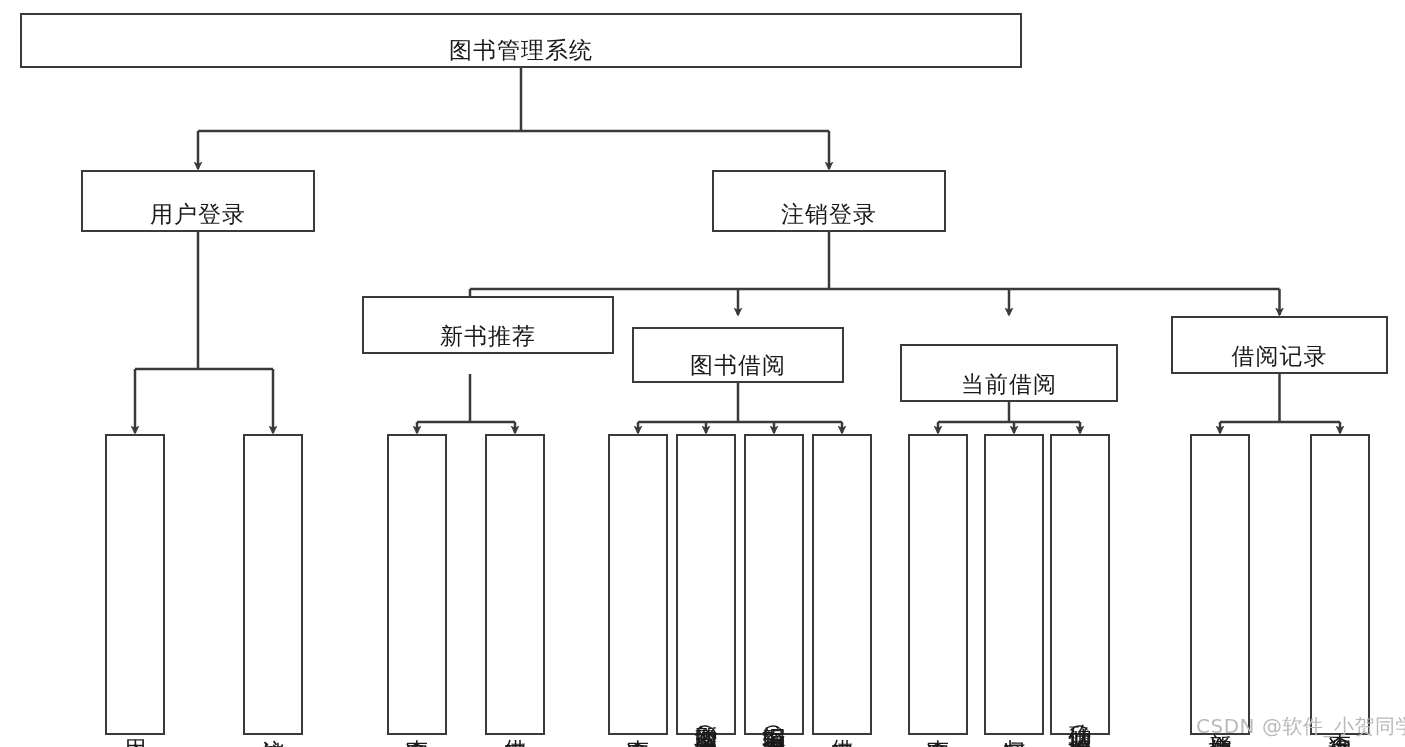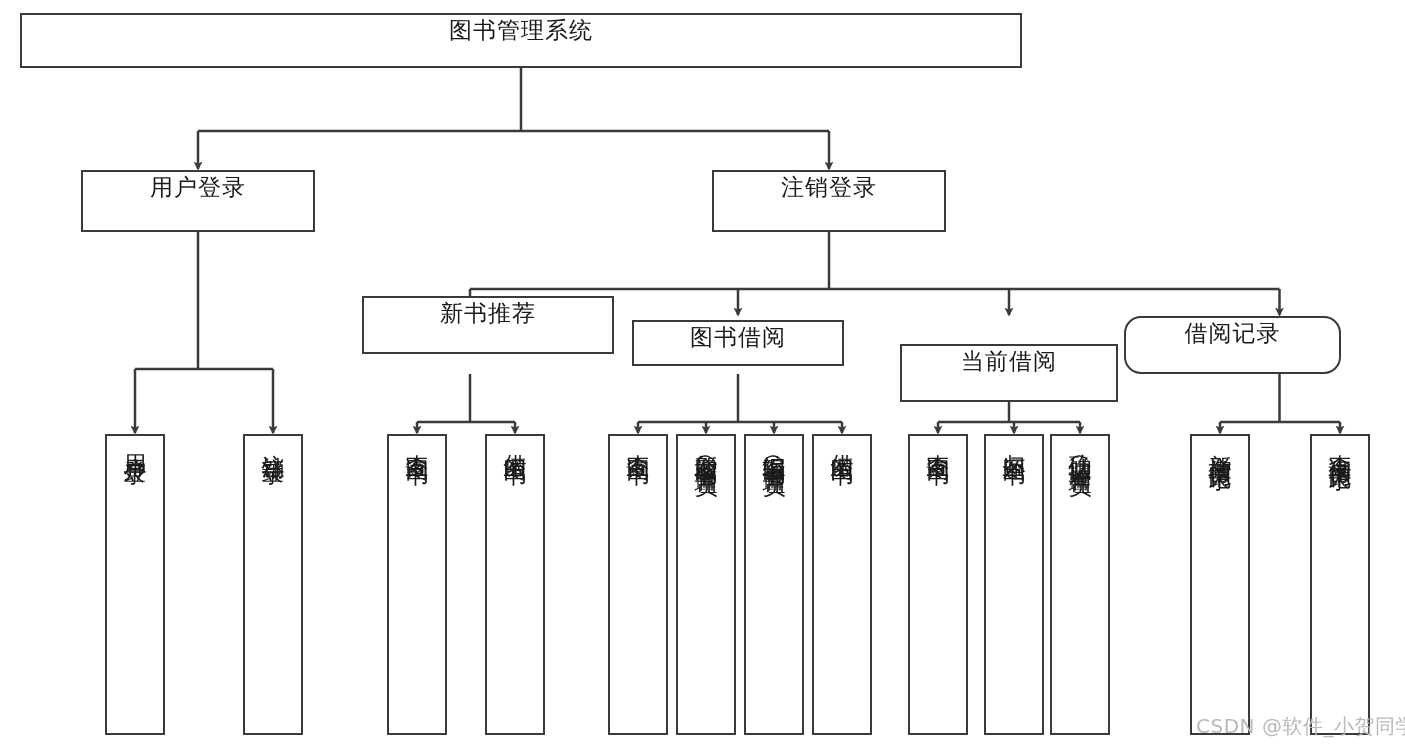--- a/index.html
+++ b/index.html
@@ -24,21 +24,21 @@
     width: 1405px;
     height: 747px;
     pointer-events: none;
   }
   .node {
     position: absolute;
     box-sizing: border-box;
     border: 2.5px solid #3a3a3a;
     background: #ffffff;
     display: flex;
-    align-items: flex-start;
+    align-items: flex-end;
     justify-content: center;
     color: #1a1a1a;
     z-index: 2;
   }
   .node.h {
     font-size: 23px;
     letter-spacing: 1px;
   }
   .node.v {
     font-size: 23px;
@@ -111,27 +111,27 @@
       </div>
       <div class="node h" style="left: 81px; top: 170px; width: 234px; height: 62px;">
         <span>用户登录</span>
       </div>
       <div class="node h" style="left: 712px; top: 170px; width: 234px; height: 62px;">
         <span>注销登录</span>
       </div>
       <div class="node h" style="left: 362px; top: 296px; width: 252px; height: 58px; font-family: Liberation Serif, serif;">
         <span>新书推荐</span>
       </div>
-      <div class="node h" style="left: 632px; top: 320px; width: 212px; height: 46px;">
+      <div class="node h" style="left: 632px; top: 327px; width: 212px; height: 56px;">
         <span>图书借阅</span>
       </div>
       <div class="node h" style="left: 900px; top: 316px; width: 218px; height: 58px; margin-top: 28px;">
         <span>当前借阅</span>
       </div>
-      <div class="node h" style="left: 1124px; top: 316px; width: 217px; height: 58px; border-radius: 17px;">
+      <div class="node h" style="left: 1171px; top: 316px; width: 217px; height: 58px;">
         <span>借阅记录</span>
       </div>
       <div class="node v" style="left: 105px; top: 434px; width: 60px; height: 301px;">
         <span class="vtext">用户登录</span>
       </div>
       <div class="node v" style="left: 243px; top: 434px; width: 60px; height: 301px;">
         <span class="vtext">注销登录</span>
       </div>
       <div class="node v" style="left: 387px; top: 434px; width: 60px; height: 301px;">
         <span class="vtext">查询图书</span>

